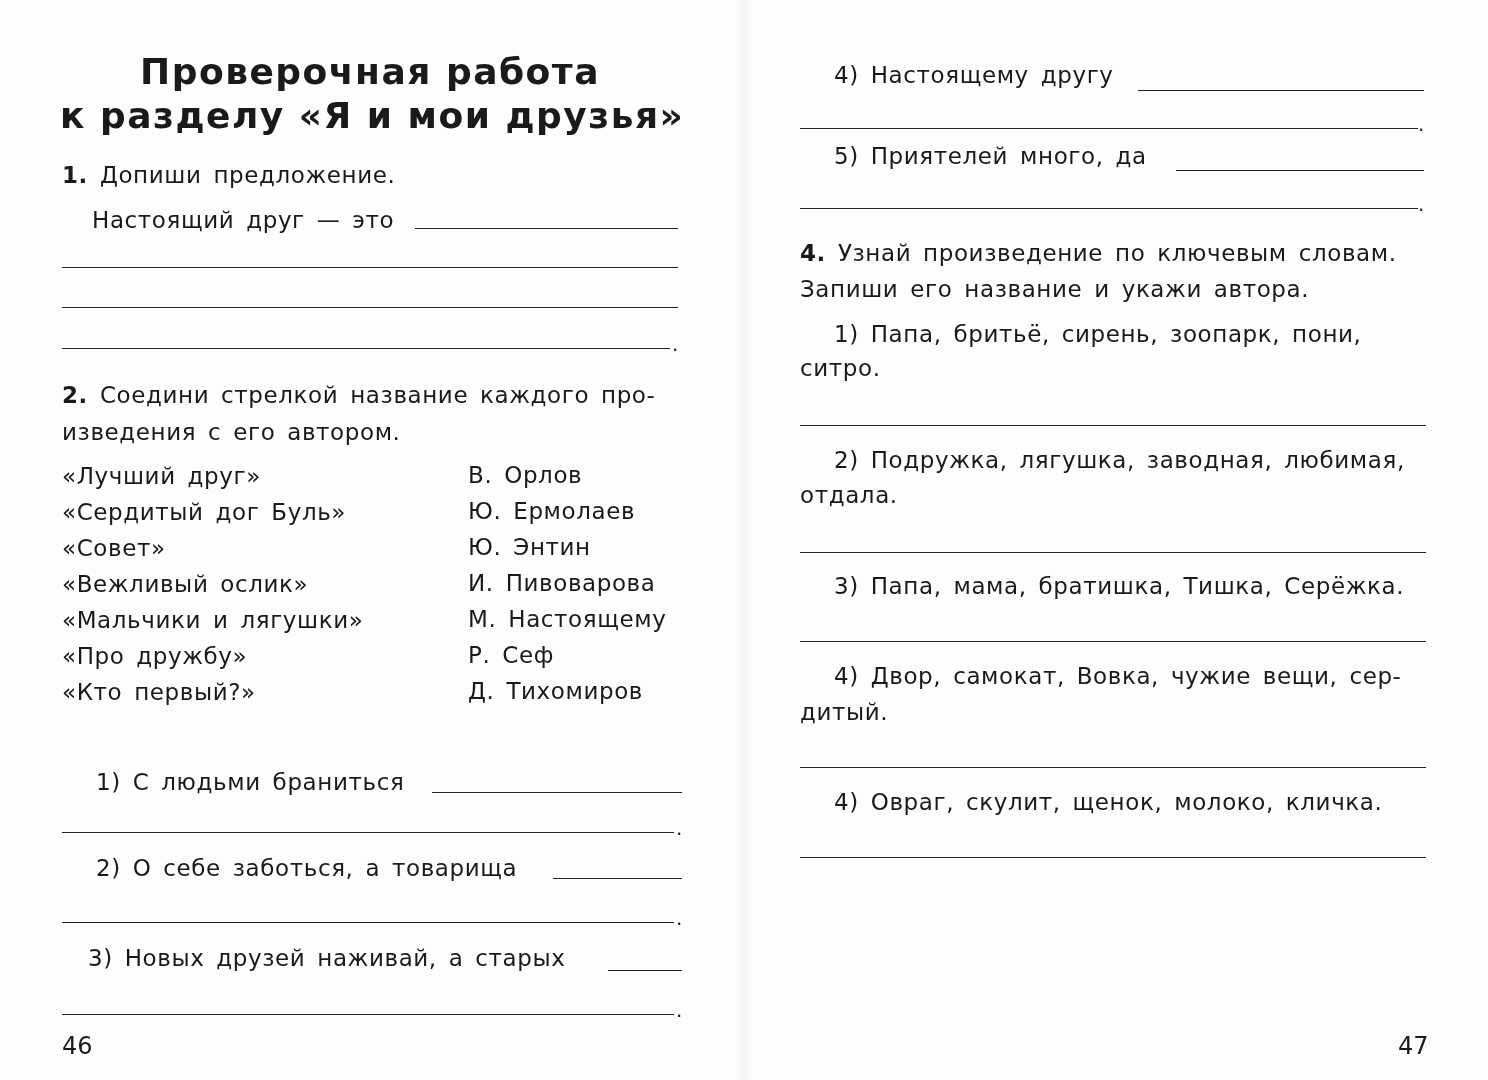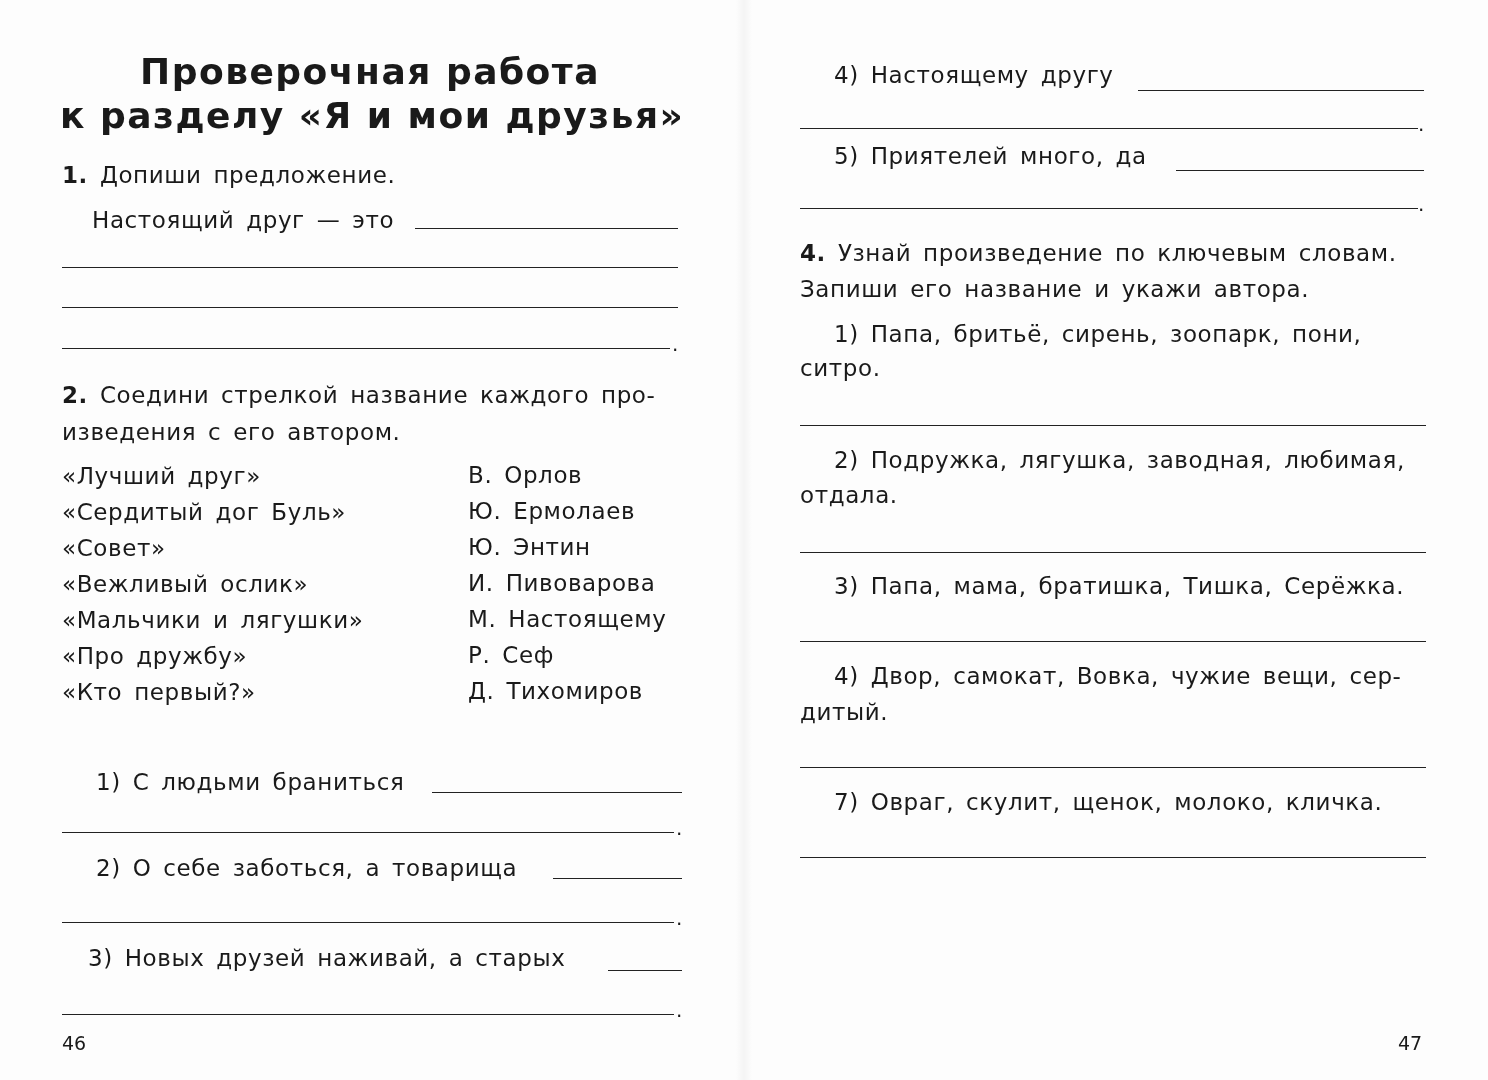--- a/index.html
+++ b/index.html
@@ -22,21 +22,21 @@
     .abs { position: absolute; white-space: nowrap; }
     .title {
       font-family: "DejaVu Sans", sans-serif;
       font-weight: bold; font-size: 36px; letter-spacing: 1.5px;
       text-align: center; line-height: 40px;
     }
     .t { font-size: 23px; letter-spacing: 0.6px; word-spacing: 4px; line-height: 30px; }
     .num { font-weight: bold; }
     .line { position: absolute; height: 0; border-top: 1.6px solid #222; }
     .dot { position: absolute; font-size: 20px; line-height: 20px; }
-    .pnum { font-size: 19px; }
+    .pnum { font-size: 24px; }
   </style>
 </head>
 <body>
 
 <div class="spread">
   <div class="gutter"></div>
 
   <div class="page page-left">
     <div class="abs title" style="left:60px; width:620px; top:52px;">Проверочная работа</div>
     <div class="abs title" style="left:60px; width:620px; top:96px;">к разделу «Я и мои друзья»</div>
@@ -118,18 +118,18 @@
     <div class="abs t" style="left:56px; top:480px;">отдала.</div>
     <div class="line" style="left:56px; width:626px; top:552px;"></div>
 
     <div class="abs t" style="left:90px; top:571px;">3) Папа, мама, братишка, Тишка, Серёжка.</div>
     <div class="line" style="left:56px; width:626px; top:641px;"></div>
 
     <div class="abs t" style="left:90px; top:661px;">4) Двор, самокат, Вовка, чужие вещи, сер-</div>
     <div class="abs t" style="left:56px; top:697px;">дитый.</div>
     <div class="line" style="left:56px; width:626px; top:767px;"></div>
 
-    <div class="abs t" style="left:90px; top:787px;">7) Овраг, скулит, щенок, молоко, кличка.</div>
+    <div class="abs t" style="left:90px; top:787px;">4) Овраг, скулит, щенок, молоко, кличка.</div>
     <div class="line" style="left:56px; width:626px; top:857px;"></div>
 
     <div class="abs pnum" style="left:654px; top:1032px;">47</div>
   </div>
 </div>
 
 </body></html>

